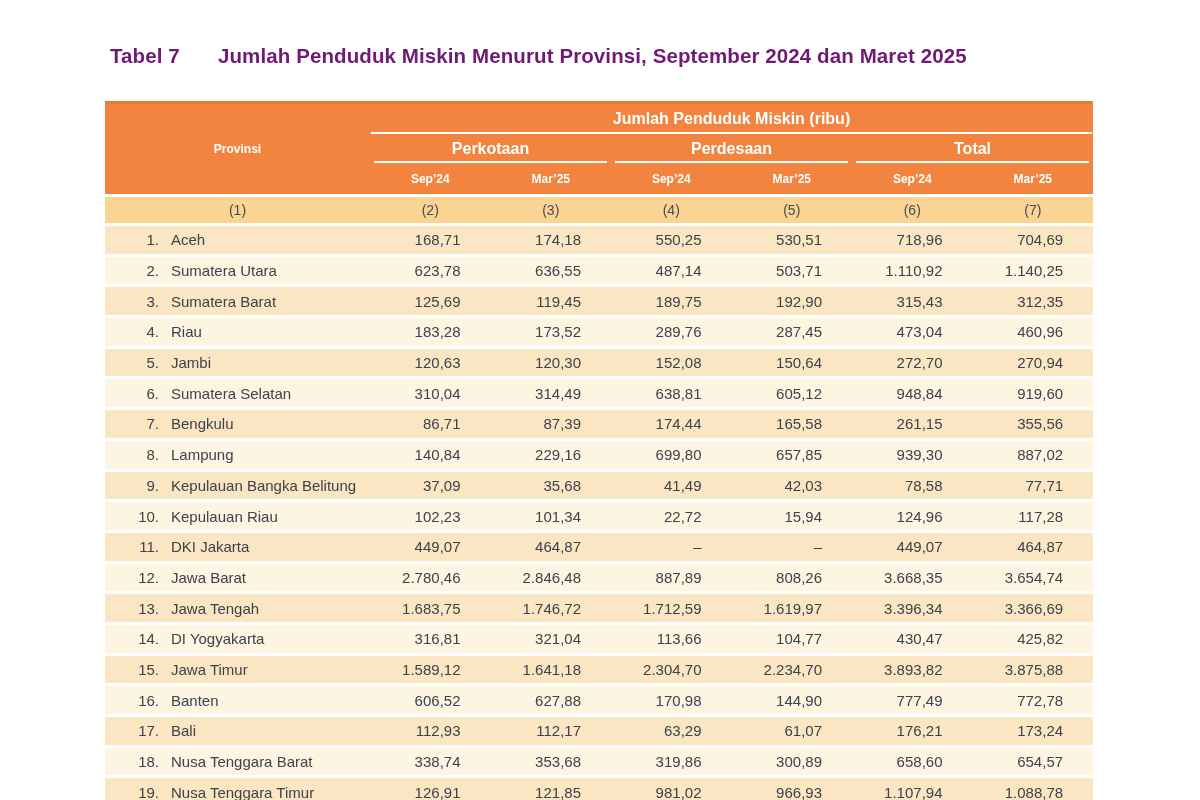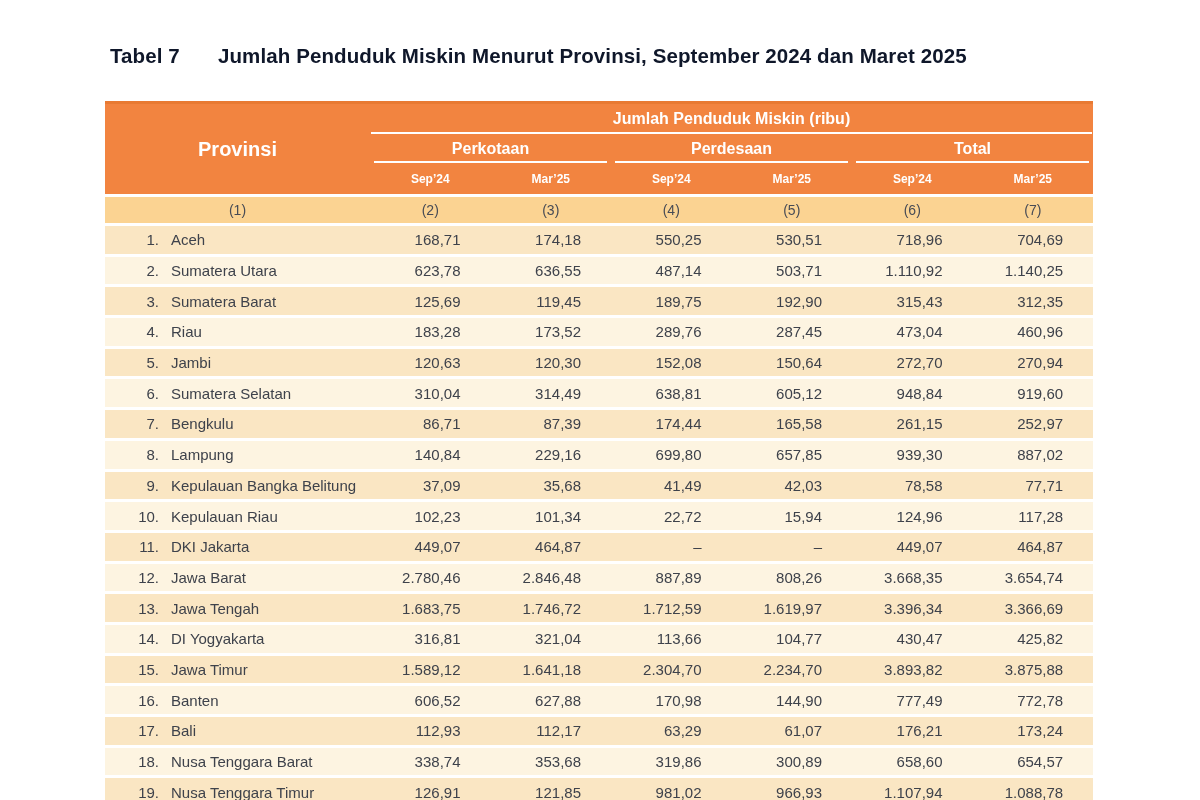--- a/index.html
+++ b/index.html
@@ -2,35 +2,35 @@
 <html><head>
 <meta charset="utf-8">
 <style>
   html,body{margin:0;padding:0;background:#fff;}
   .page{
     position:relative;width:1200px;height:800px;overflow:hidden;background:#ffffff;
     font-family:"Liberation Sans",sans-serif;
   }
   .title-row{
     position:absolute;left:110px;top:44px;white-space:nowrap;
-    color:#0f172a;font-weight:bold;font-size:20.5px;letter-spacing:0.1px;
+    color:#701a75;font-weight:bold;font-size:20.5px;letter-spacing:0.1px;
   }
   .tlabel{display:inline-block;width:108px;}
   .stat-table{
     position:absolute;left:105px;top:101px;width:988px;
     border-collapse:separate;border-spacing:0;table-layout:fixed;
   }
   .stat-table col.c-prov{width:265px;}
   .stat-table col.c-num{width:120.5px;}
   thead th{
     background:#f28440;color:#ffffff;font-weight:bold;padding:0;margin:4px;
     text-align:center;vertical-align:middle;
   }
   .row-a th{border-top:3px solid #e87a33;}
-  .prov-h{font-size:20px;}
+  .prov-h{font-size:12px;}
   .jumlah-h{height:30px;font-size:16px;position:relative;}
   .jumlah-h::after{content:"";position:absolute;left:1px;right:1px;bottom:0;height:2px;background:#ffffff;}
   .group-h{height:29px;font-size:16px;position:relative;}
   .group-h::after{content:"";position:absolute;left:4px;right:4px;bottom:0;height:2px;background:#ffffff;}
   .period-h{height:31px;font-size:12px;}
   .colnum-row td{
     background:#fbd392;color:#474b55;font-size:14px;text-align:center;
     height:26px;border-top:3px solid #ffffff;border-bottom:3px solid #ffffff;padding:0;
   }
   tbody td{
@@ -146,21 +146,21 @@
           <td class="num">948,84</td>
           <td class="num">919,60</td>
         </tr>
         <tr>
           <td class="prov"><span class="rowno">7.</span><span class="pname">Bengkulu</span></td>
           <td class="num">86,71</td>
           <td class="num">87,39</td>
           <td class="num">174,44</td>
           <td class="num">165,58</td>
           <td class="num">261,15</td>
-          <td class="num">252,97</td>
+          <td class="num">355,56</td>
         </tr>
         <tr>
           <td class="prov"><span class="rowno">8.</span><span class="pname">Lampung</span></td>
           <td class="num">140,84</td>
           <td class="num">229,16</td>
           <td class="num">699,80</td>
           <td class="num">657,85</td>
           <td class="num">939,30</td>
           <td class="num">887,02</td>
         </tr>

